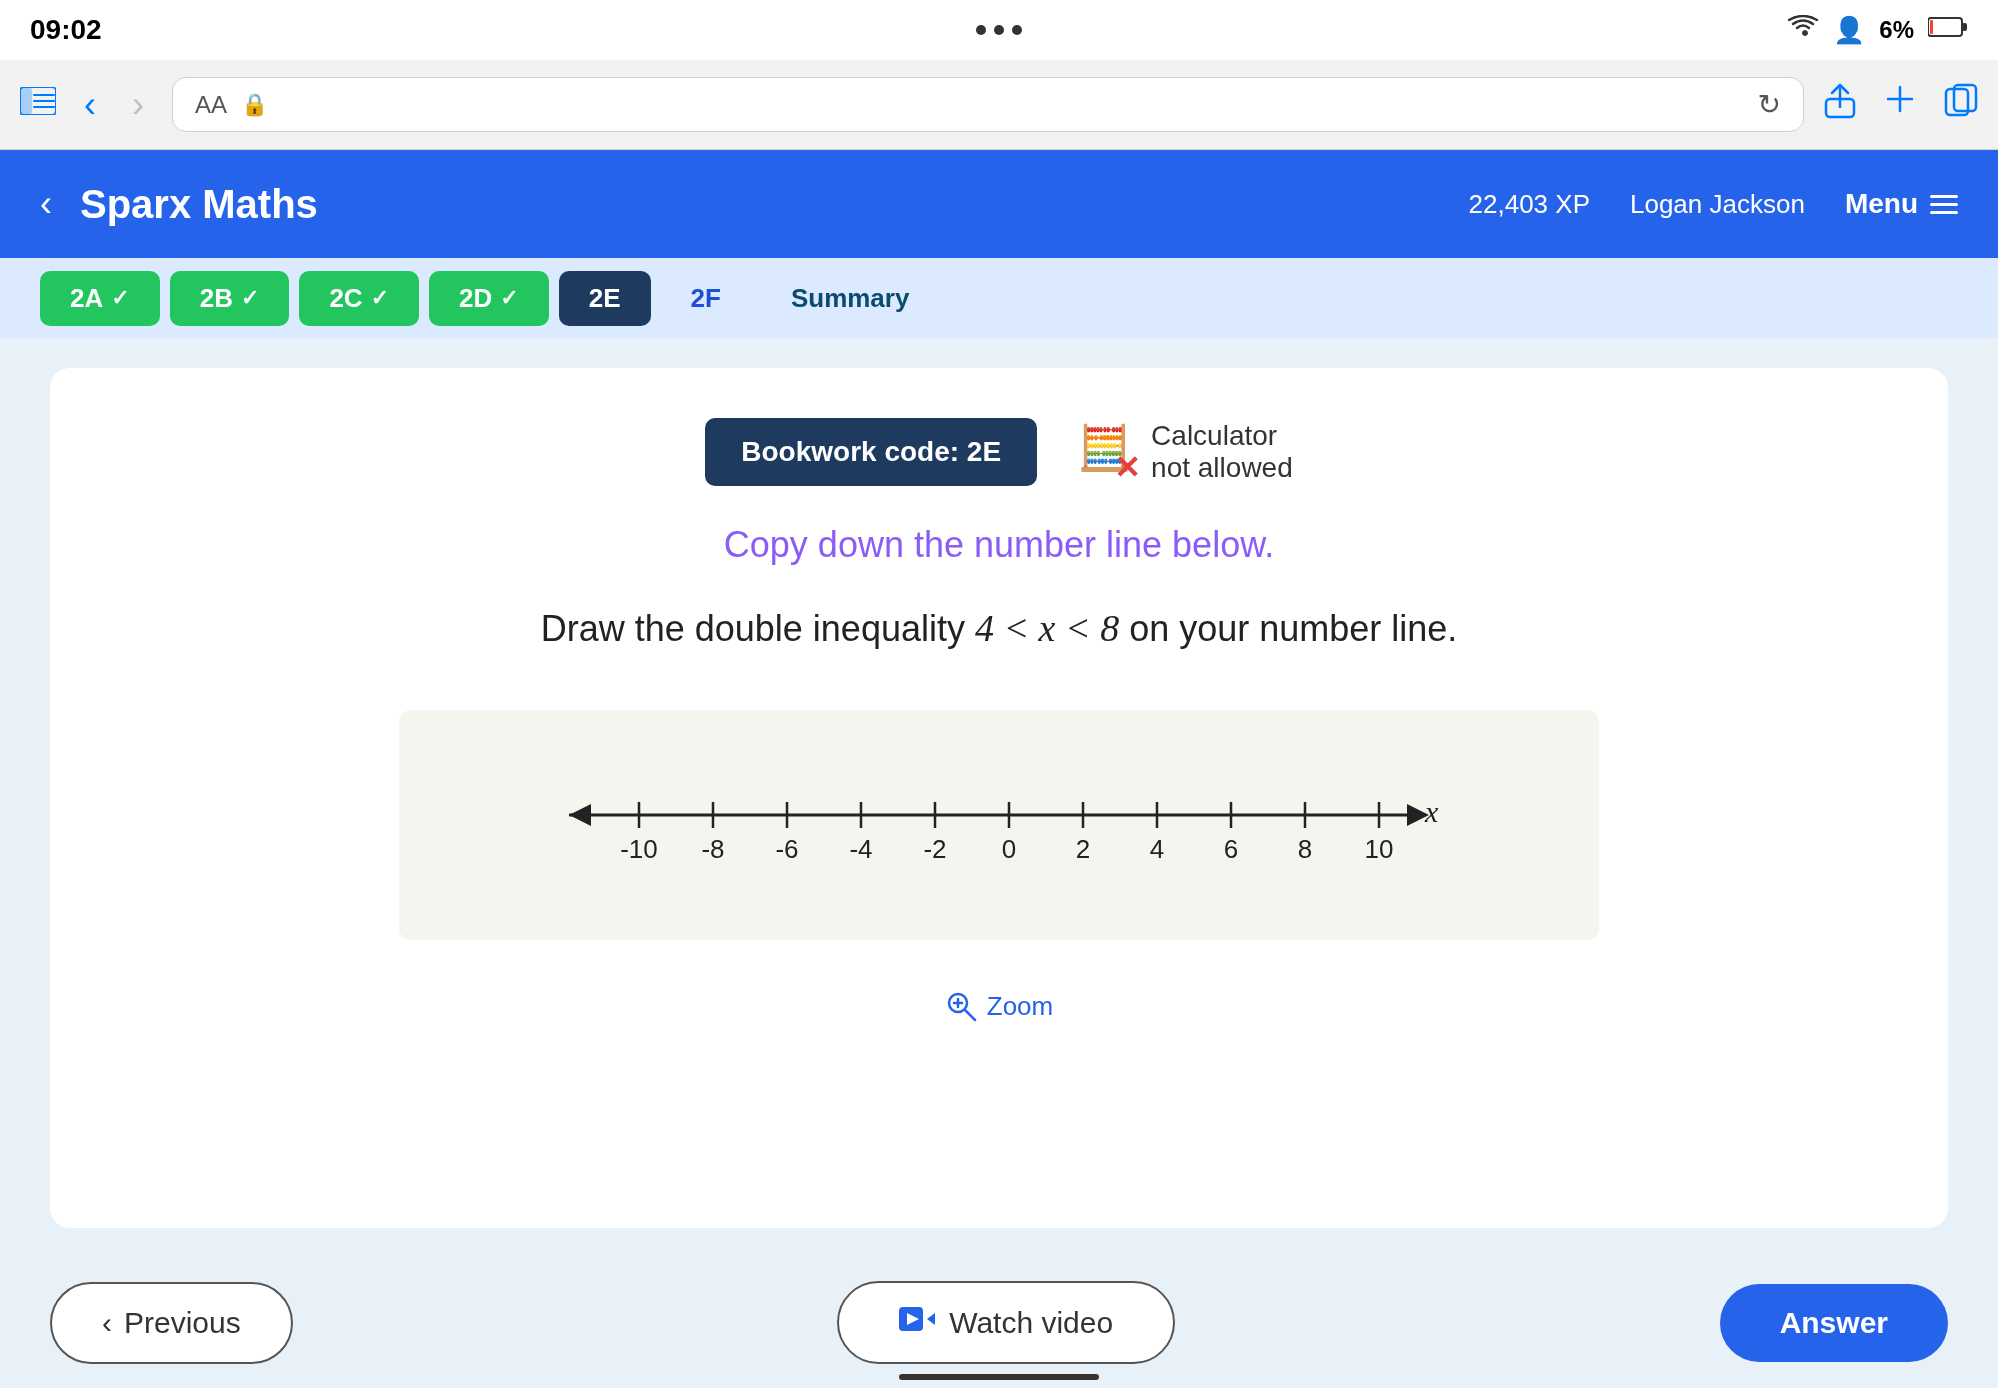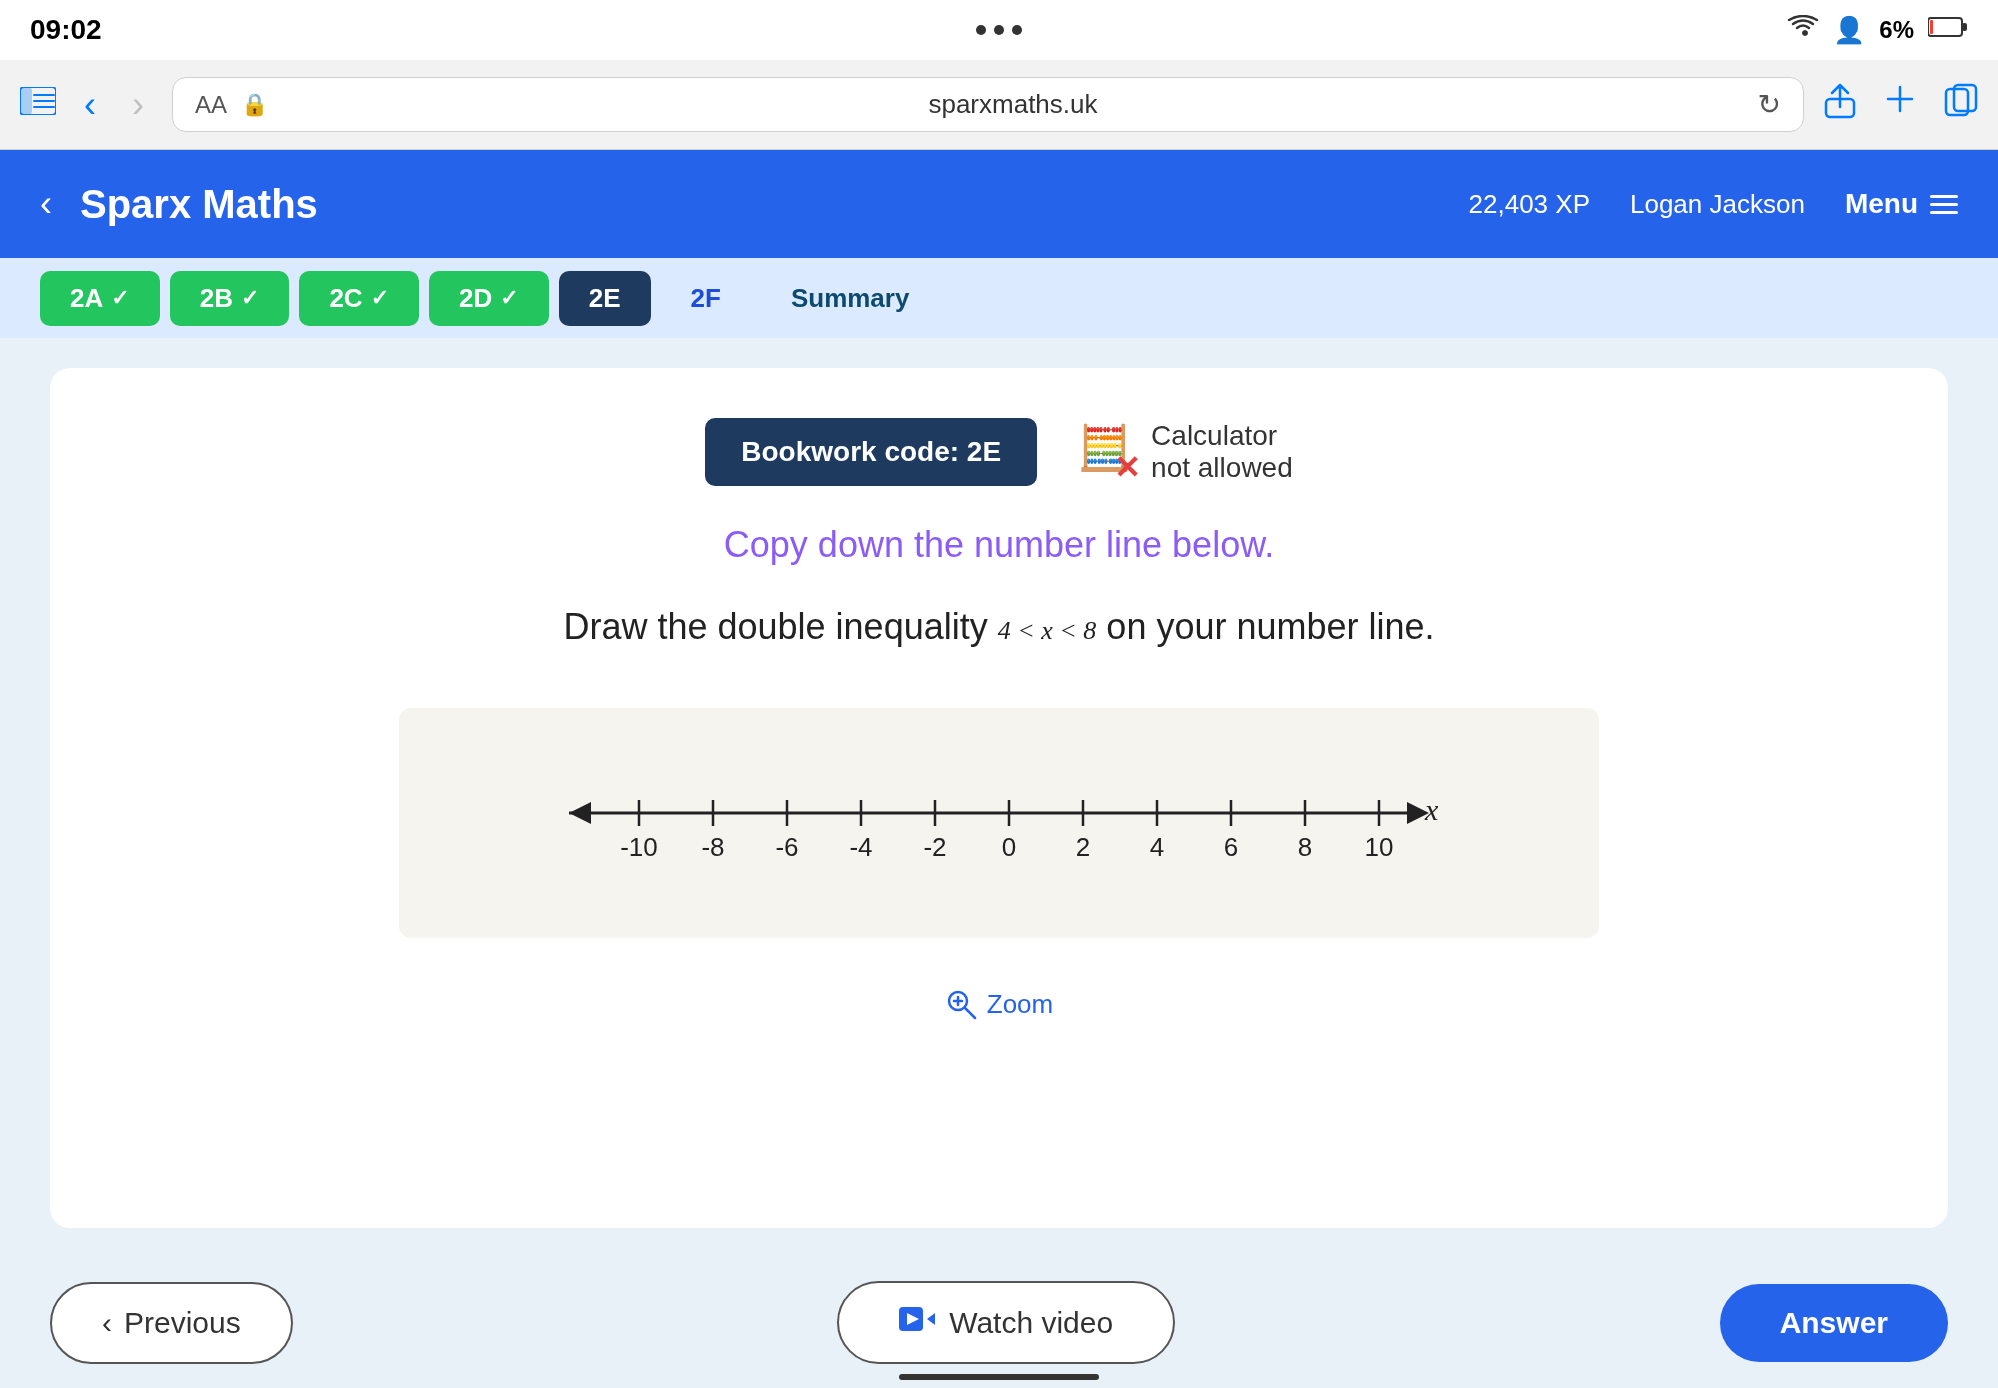--- a/index.html
+++ b/index.html
@@ -253,21 +253,21 @@
     }
     .question-draw {
       text-align: center;
       font-size: 36px;
       color: #222;
       margin-bottom: 60px;
     }
     .math-inline {
       font-style: italic;
       font-family: Georgia, serif;
-      font-size: 26px;
+      font-size: 38px;
     }
 
     
     .number-line-container {
       background: #f5f4ef;
       border-radius: 12px;
       padding: 50px 60px;
       margin: 0 auto 50px;
       max-width: 1200px;
       display: flex;
@@ -399,21 +399,20 @@
       <line x1="14" y1="8" x2="34" y2="8" stroke="#007aff" stroke-width="2" stroke-linecap="round"></line>
       <line x1="14" y1="14" x2="34" y2="14" stroke="#007aff" stroke-width="2" stroke-linecap="round"></line>
       <line x1="14" y1="20" x2="34" y2="20" stroke="#007aff" stroke-width="2" stroke-linecap="round"></line>
     </svg>
   </span>
   <button class="nav-btn">‹</button>
   <button class="nav-btn disabled">›</button>
   <div class="address-bar">
     <span class="aa">AA</span>
     <span class="lock">🔒</span>
-    <span class="url">sparxmaths.uk</span>
     <span class="refresh">↻</span>
   </div>
   <div class="browser-actions">
     <span>
       <svg width="32" height="36" viewBox="0 0 32 36">
         <path d="M16 2 L16 24 M8 10 L16 2 L24 10" fill="none" stroke="#007aff" stroke-width="2.5" stroke-linecap="round" stroke-linejoin="round"></path>
         <rect x="2" y="16" width="28" height="18" rx="4" fill="none" stroke="#007aff" stroke-width="2.5"></rect>
       </svg>
     </span>
     <span>

